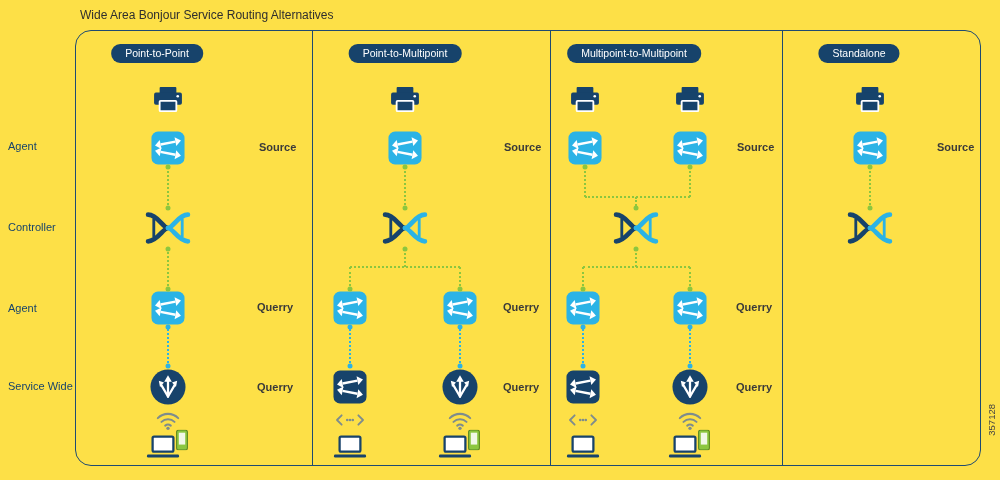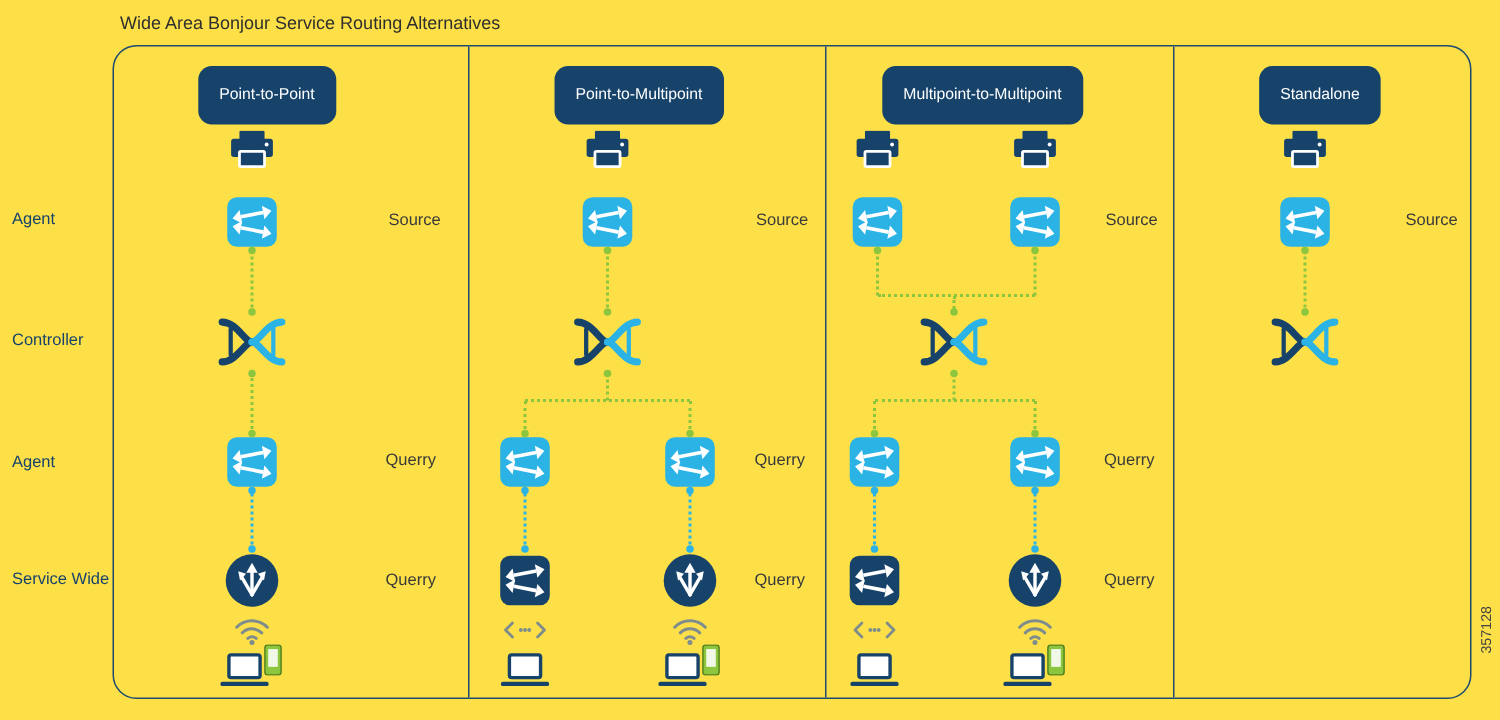--- a/index.html
+++ b/index.html
@@ -1,23 +1,23 @@
 <!DOCTYPE html>
 <html><head>
 <meta charset="utf-8">
 <style>
   html,body{margin:0;padding:0;background:#fff;}
   body{font-family:"Liberation Sans","DejaVu Sans",sans-serif;}
   .stage{position:relative;width:1000px;height:480px;background:#fde047;overflow:hidden;}
   .title{position:absolute;left:80px;top:8px;font-size:12px;color:#2e2e2e;}
   .frame{position:absolute;left:75px;top:30px;width:906px;height:436px;border:1.5px solid #1e4b72;border-radius:16px;box-sizing:border-box;}
   .divider{position:absolute;top:0;height:100%;width:0;border-left:1.5px solid #1e4b72;}
-  .pill{position:absolute;top:44px;transform:translateX(-50%);background:#17436b;color:#fff;font-size:10.5px;line-height:1;padding:14px 14px;border-radius:9px;white-space:nowrap;margin-left:21px;}
+  .pill{position:absolute;top:44px;transform:translateX(-50%);background:#17436b;color:#fff;font-size:10.5px;line-height:1;padding:4px 14px;border-radius:9px;white-space:nowrap;}
   .rowlabel{position:absolute;font-size:11px;color:#17436b;}
-  .sidelabel{position:absolute;font-size:11px;color:#3a3a3a;}
+  .sidelabel{position:absolute;font-size:11px;color:#3a3a3a;font-weight:bold;}
   .node{position:absolute;transform:translate(-50%,-50%);line-height:0;}
   .vline{position:absolute;width:0;border-left:2px dotted;}
   .hline{position:absolute;height:0;border-top:2px dotted;}
   .green{border-color:#8cc63f;}
   .cyan{border-color:#2bb3e6;}
   .dot{position:absolute;width:5px;height:5px;border-radius:50%;transform:translate(-50%,-50%);}
   .dot-green{background:#8cc63f;}
   .dot-cyan{background:#2bb3e6;}
   .fig{position:absolute;left:986px;top:404px;font-size:9.5px;color:#444;writing-mode:vertical-rl;transform:rotate(180deg);}
   .darksw{--sw:#17436b;}

